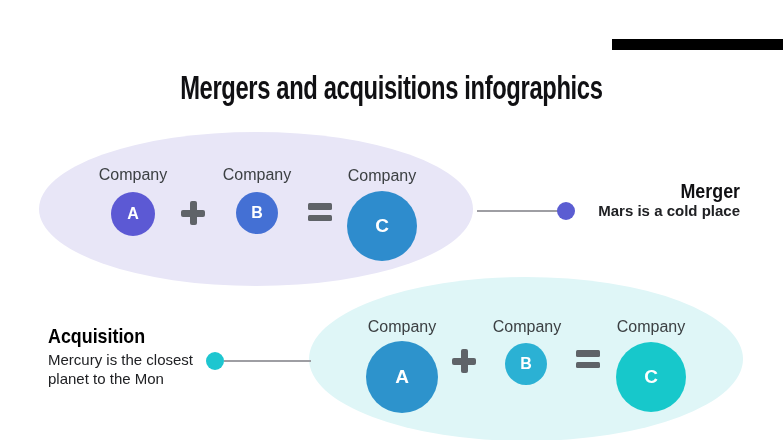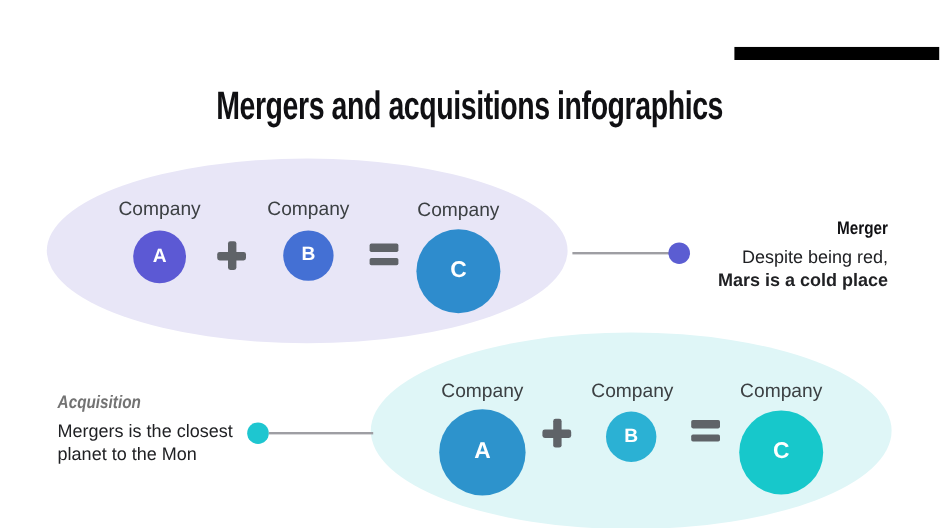--- a/index.html
+++ b/index.html
@@ -47,21 +47,21 @@
   
   .connector-line { position:absolute; height:2px; }
   #merger-line { left:477px; top:171px; width:81px; }
   #acquisition-line { left:224px; top:321px; width:87px; }
   .connector-dot { position:absolute; width:18px; height:18px; border-radius:50%; }
   #merger-dot { left:557px; top:163px; }
   #acquisition-dot { left:206px; top:313px; }
 
   
   .callout h3 {
-    margin:0; font-size:15px; line-height:20px; font-weight:bold;
+    margin:0; font-size:21px; line-height:20px; font-weight:bold;
   }
   .callout h3 span { display:inline-block; transform:scaleX(0.85); white-space:nowrap; }
   .callout p { margin:4px 0 0 0; font-size:15px; line-height:19px; }
   #merger-callout { position:absolute; right:43px; top:142px; text-align:right; }
   #merger-callout h3 span { transform-origin:right center; }
   #acquisition-callout { position:absolute; left:48px; top:287px; text-align:left; }
   #acquisition-callout h3 span { transform-origin:left center; }
 </style>
 </head>
 <body>
@@ -101,21 +101,20 @@
   <div class="circle big" style="left: 347px; top: 152px; width: 70px; height: 70px; background-color: rgb(46, 140, 205);">
     <span class="letter">C</span>
   </div>
 
   <div class="connector-line" id="merger-line" style="background-color: rgb(158, 158, 163);"></div>
   <div class="connector-dot" id="merger-dot" style="background-color: rgb(91, 93, 210);"></div>
   <div class="callout" id="merger-callout">
     <h3 style="color: rgb(16, 16, 19);">
       <span>Merger</span>
     </h3>
-    <p style="color: rgb(32, 33, 36);">Despite being red,</p>
     <p style="margin-top: 0px; color: rgb(32, 33, 36); font-weight: bold;">Mars is a cold place</p>
   </div>
 
   <div class="ellipse" id="ellipse-acquisition" style="background-color: rgb(223, 246, 247);"></div>
 
   <div class="company-label" style="left: 352px; top: 279px; color: rgb(60, 64, 67);">Company</div>
   <div class="circle big" style="left: 366px; top: 302px; width: 72px; height: 72px; background-color: rgb(45, 147, 204);">
     <span class="letter">A</span>
   </div>
 
@@ -135,20 +134,20 @@
   </div>
 
   <div class="company-label" style="left: 601px; top: 279px; color: rgb(60, 64, 67);">Company</div>
   <div class="circle big" style="left: 616px; top: 303px; width: 70px; height: 70px; background-color: rgb(23, 200, 203);">
     <span class="letter">C</span>
   </div>
 
   <div class="connector-dot" id="acquisition-dot" style="background-color: rgb(30, 198, 208);"></div>
   <div class="connector-line" id="acquisition-line" style="background-color: rgb(158, 158, 163);"></div>
   <div class="callout" id="acquisition-callout">
-    <h3 style="color: #737373; font-style: italic;">
+    <h3 style="color: #000000;">
       <span>Acquisition</span>
     </h3>
-    <p style="color: rgb(32, 33, 36);">Mergers is the closest</p>
+    <p style="color: rgb(32, 33, 36);">Mercury is the closest</p>
     <p style="margin-top: 0px; color: rgb(32, 33, 36);">planet to the Mon</p>
   </div>
 
 </div>
 
 </body></html>

